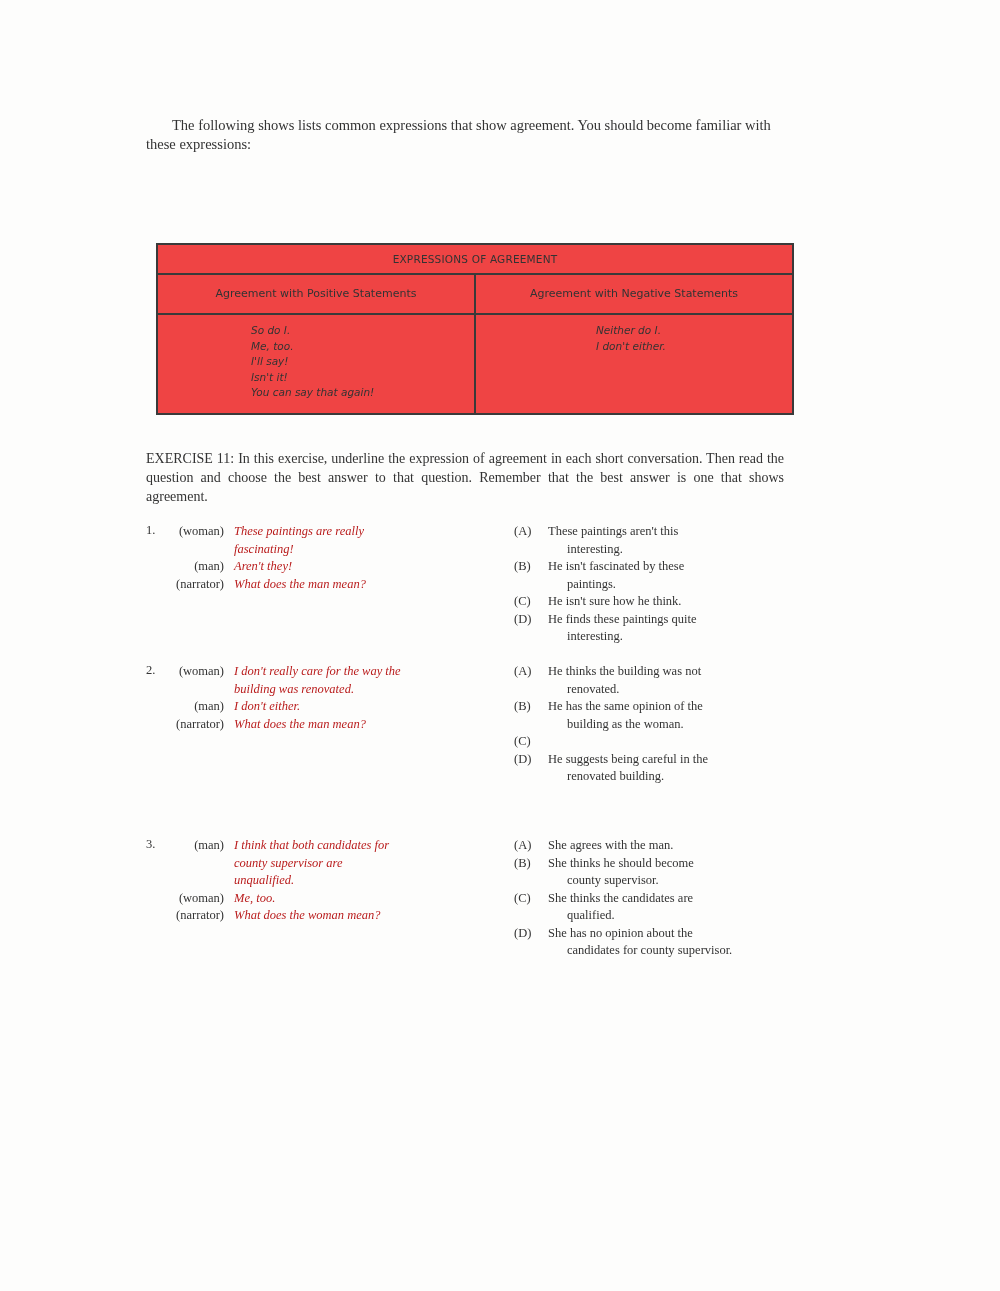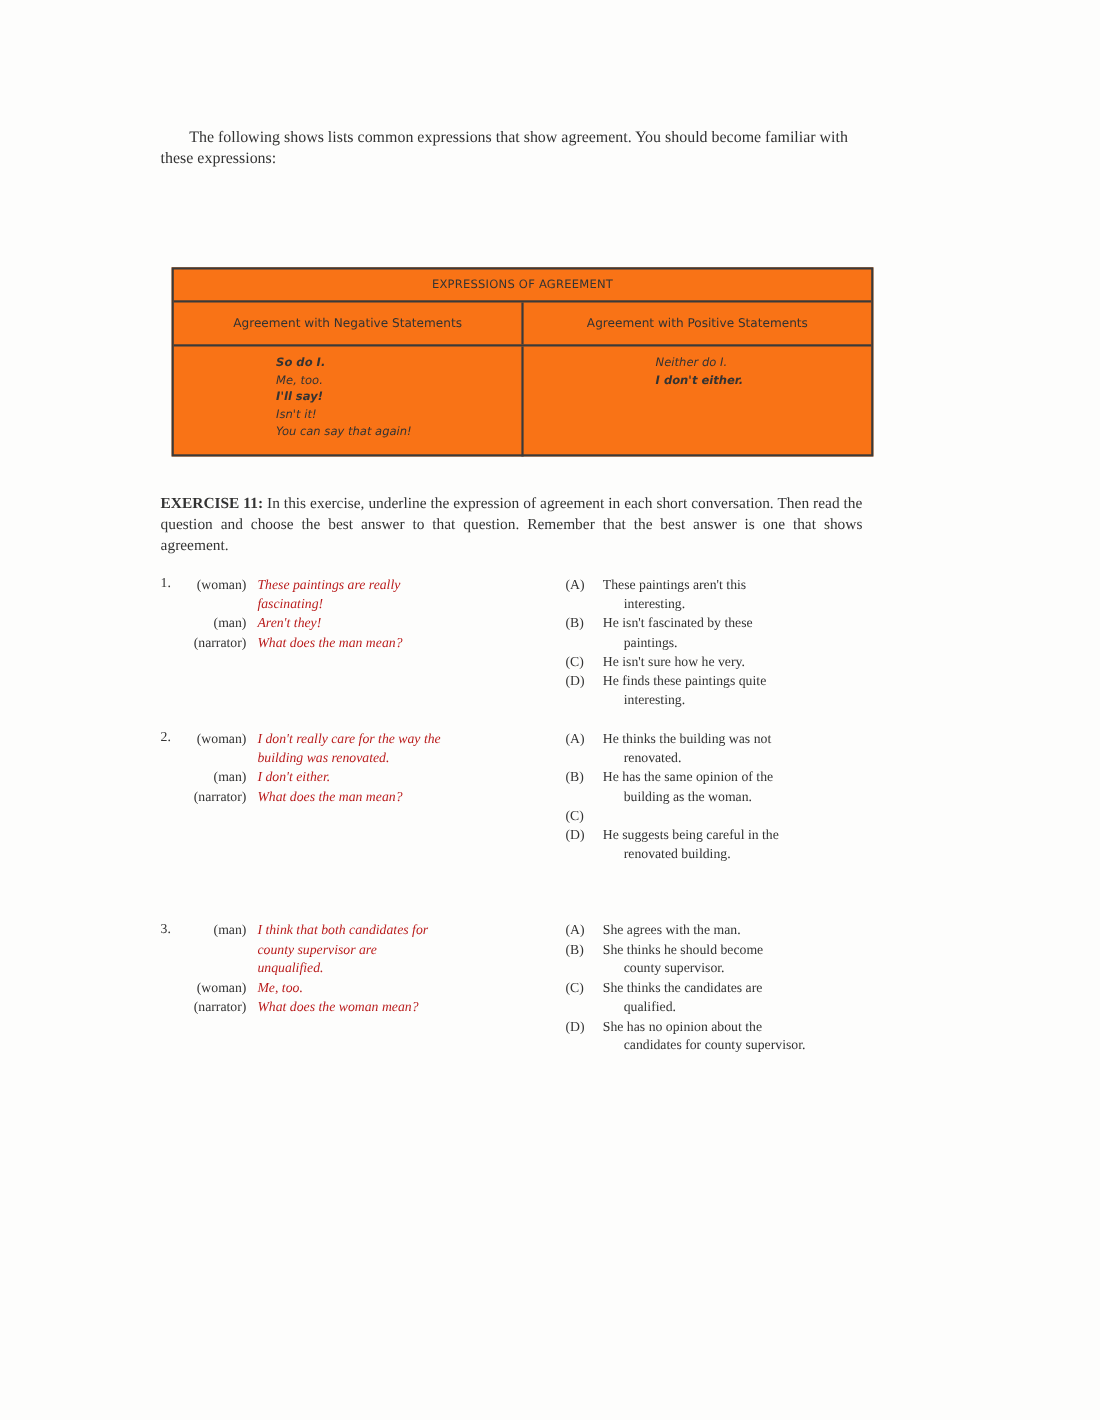--- a/index.html
+++ b/index.html
@@ -6,63 +6,63 @@
     body {
       width: 1000px; height: 1291px; background: #fdfdfc; position: relative;
       font-family: "Liberation Serif", "DejaVu Serif", serif; color: #2a2a2a; overflow: hidden;
     }
     .intro {
       position: absolute; left: 146px; top: 116px; width: 648px;
       font-size: 14.5px; line-height: 19px; text-indent: 26px; color: #333;
     }
     .chart {
       position: absolute; left: 156px; top: 243px; width: 638px; height: 172px;
-      border: 2px solid #3a3a3a; background: #f97316; box-sizing: border-box;
+      border: 2px solid #3a3a3a; background: #ef4444; box-sizing: border-box;
       font-family: "DejaVu Sans", "Liberation Sans", sans-serif; color: #333;
     }
     .chart .title {
       height: 28px; border-bottom: 2px solid #3a3a3a; text-align: center;
       font-size: 10.5px; line-height: 28px; letter-spacing: 0.2px;
     }
     .chart .heads { display: flex; height: 38px; border-bottom: 2px solid #3a3a3a; }
     .chart .heads div { flex: 1; text-align: center; font-size: 11px; line-height: 38px; }
     .chart .heads div:first-child, .chart .body .col:first-child { border-right: 2px solid #3a3a3a; }
     .chart .body { display: flex; height: 100px; }
     .chart .body .col { flex: 1; padding-top: 8px; box-sizing: border-box; }
     .chart .body .col .list { font-style: italic; font-size: 10.5px; line-height: 15.5px; }
     .chart .body .col.pos .list { margin-left: 93px; }
     .chart .body .col.neg .list { margin-left: 120px; }
-    .chart .body .bold { font-weight: bold; }
+    .chart .body .bold { font-weight: normal; }
     .exercise-intro {
       position: absolute; left: 146px; top: 449px; width: 638px;
       font-size: 14px; line-height: 19px; text-align: justify; color: #333;
     }
-    .exercise-intro .label { font-weight: bold; }
+    .exercise-intro .label { font-weight: normal; }
     .item { position: absolute; left: 146px; width: 660px; font-size: 12.5px; color: #333; }
     .item .num { position: absolute; left: 0; top: 0; width: 20px; }
     .conv { position: absolute; left: 2px; top: 0; width: 290px; }
     .line { display: flex; line-height: 17.5px; }
     .speaker { width: 76px; text-align: right; padding-right: 10px; flex: none; }
     .speech { font-style: italic; width: 195px; color: #b91c1c; }
     .opts { position: absolute; left: 368px; top: 0; width: 300px; }
     .opt { display: flex; line-height: 17.5px; }
     .opt .letter { width: 34px; flex: none; }
     .opt .txt { width: 245px; }
     .opt .txt .rest { display: block; padding-left: 19px; }
   </style>
 </head>
 <body>
 
 <div class="intro">The following shows lists common expressions that show agreement. You should become familiar with these expressions:</div>
 
 <div class="chart">
   <div class="title">EXPRESSIONS OF AGREEMENT</div>
   <div class="heads">
+    <div>Agreement with Positive Statements</div>
     <div>Agreement with Negative Statements</div>
-    <div>Agreement with Positive Statements</div>
   </div>
   <div class="body">
     <div class="col pos">
       <div class="list">
         <div class="bold">So do I.</div>
         <div>Me, too.</div>
         <div class="bold">I'll say!</div>
         <div>Isn't it!</div>
         <div>You can say that again!</div>
       </div>
@@ -102,21 +102,21 @@
         <div class="opt">
       <span class="letter">(A)</span>
       <span class="txt"><span>These paintings aren't this</span><span class="rest">interesting.</span></span>
     </div>
         <div class="opt">
       <span class="letter">(B)</span>
       <span class="txt"><span>He isn't fascinated by these</span><span class="rest">paintings.</span></span>
     </div>
         <div class="opt">
       <span class="letter">(C)</span>
-      <span class="txt"><span>He isn't sure how he very.</span></span>
+      <span class="txt"><span>He isn't sure how he think.</span></span>
     </div>
         <div class="opt">
       <span class="letter">(D)</span>
       <span class="txt"><span>He finds these paintings quite</span><span class="rest">interesting.</span></span>
     </div>
       </div>
     </div>
     <div class="item" style="top: 663px;">
       <span class="num">2.</span>
       <div class="conv">

